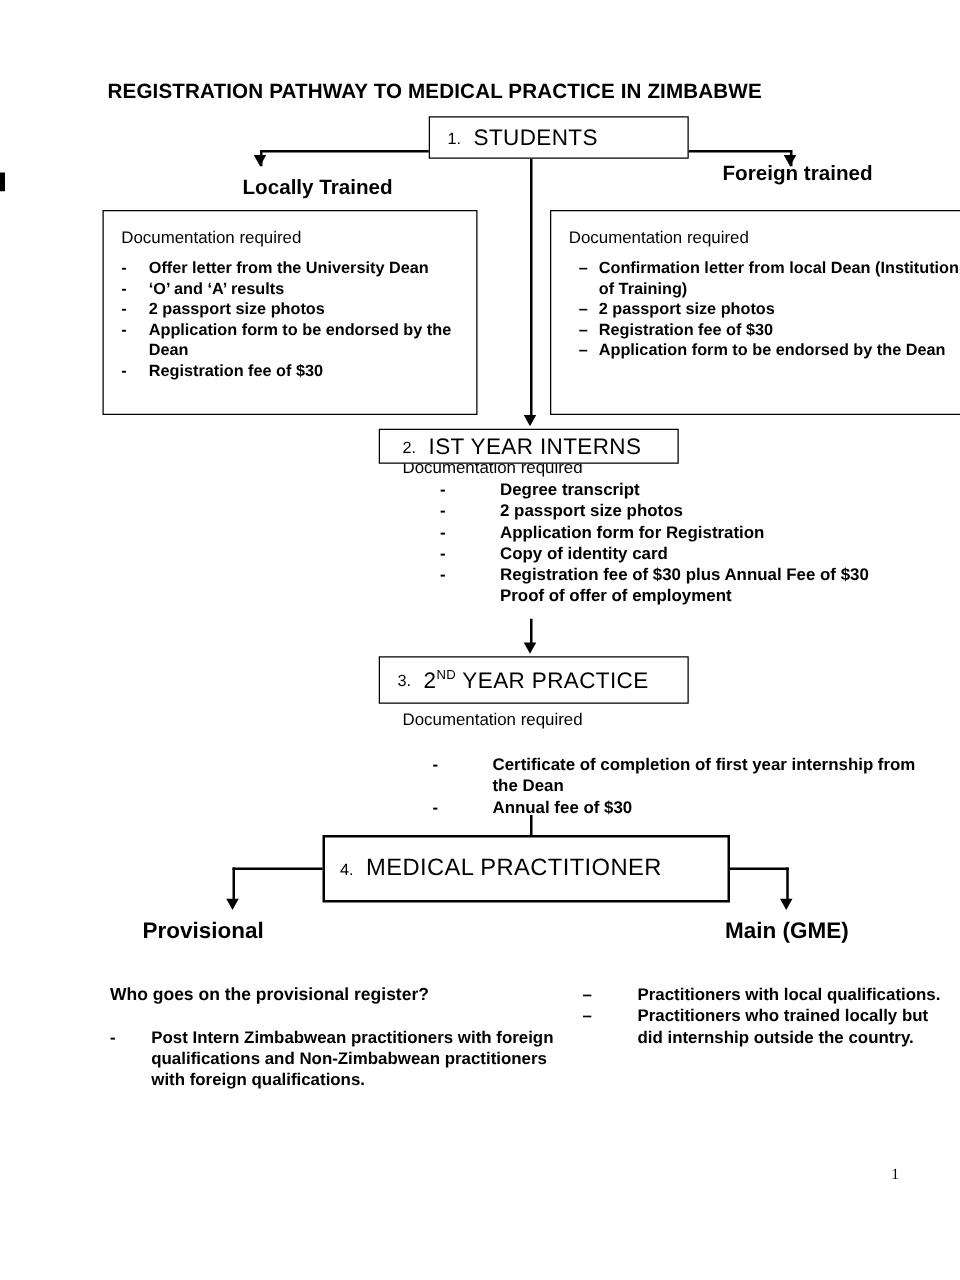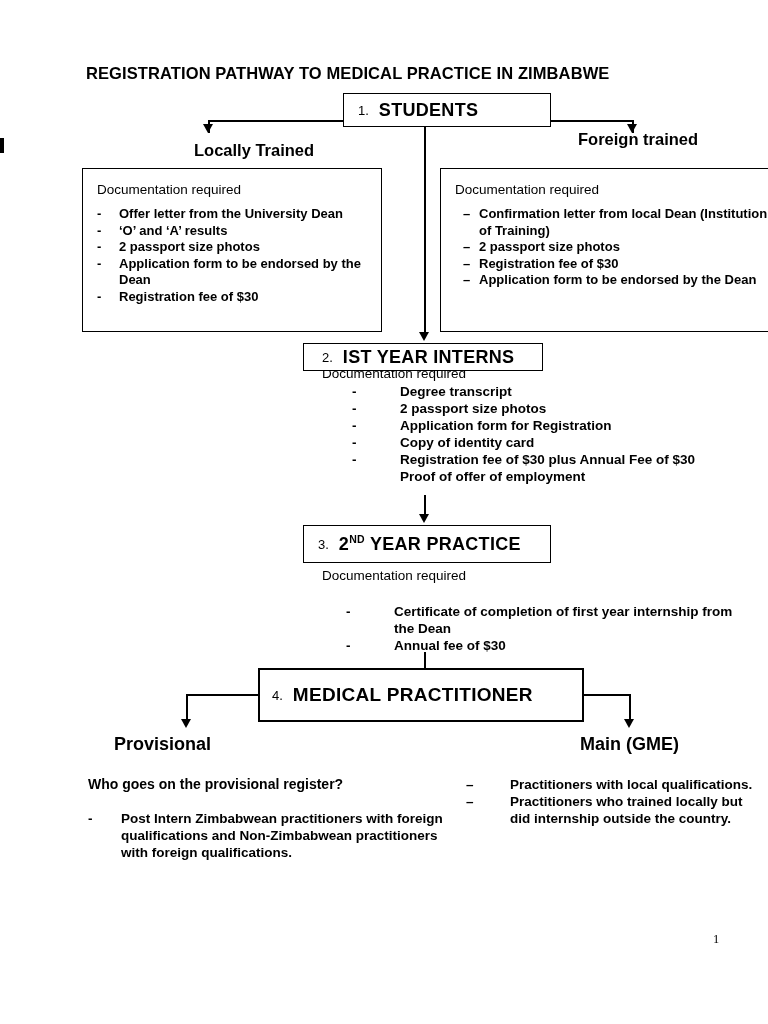--- a/index.html
+++ b/index.html
@@ -43,21 +43,21 @@
     align-items: center;
     z-index: 5;
   }
   .node-num {
     font-size: 13px;
     font-weight: normal;
     margin-right: 10px;
   }
   .node-label {
     font-size: 18px;
-    font-weight: bold;
+    font-weight: normal;
     letter-spacing: 0.3px;
   }
   .node-label sup {
     font-size: 10.5px;
     vertical-align: super;
     line-height: 0;
   }
 
   #box-students   { left: 343px; top: 93px;  width: 208px; height: 34px; padding-left: 14px; }
   #box-interns1   { left: 303px; top: 343px; width: 240px; height: 28px; padding-left: 18px; }
@@ -140,21 +140,21 @@
   .req-list li.no-dash { padding-left: 78px; }
 
   #req-interns1 { left: 322px; top: 366px; width: 400px; }
   #req-interns1 .req-head { margin-left: 0; }
   #req-interns2 { left: 322px; top: 568px; width: 420px; }
   #req-interns2 .req-head { margin-bottom: 20px; }
   #req-interns2 .req-list li { padding-left: 72px; }
   #req-interns2 .req-list li .dash { left: 24px; }
 
   
-  .reg-col { position: absolute; }
+  .reg-col { position: absolute; margin-top: 11px; }
   .reg-q {
     font-size: 14px;
     font-weight: bold;
     margin-bottom: 18px;
   }
   .reg-list { list-style: none; margin: 0; padding: 0; }
   .reg-list li {
     position: relative;
     font-size: 13.5px;
     font-weight: bold;

